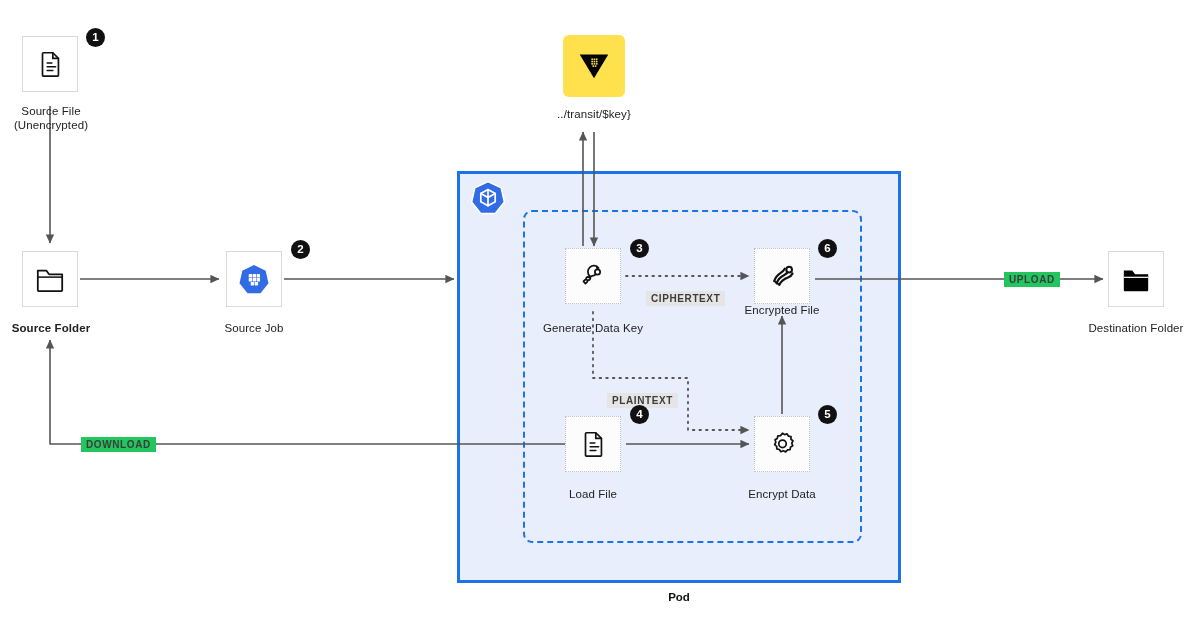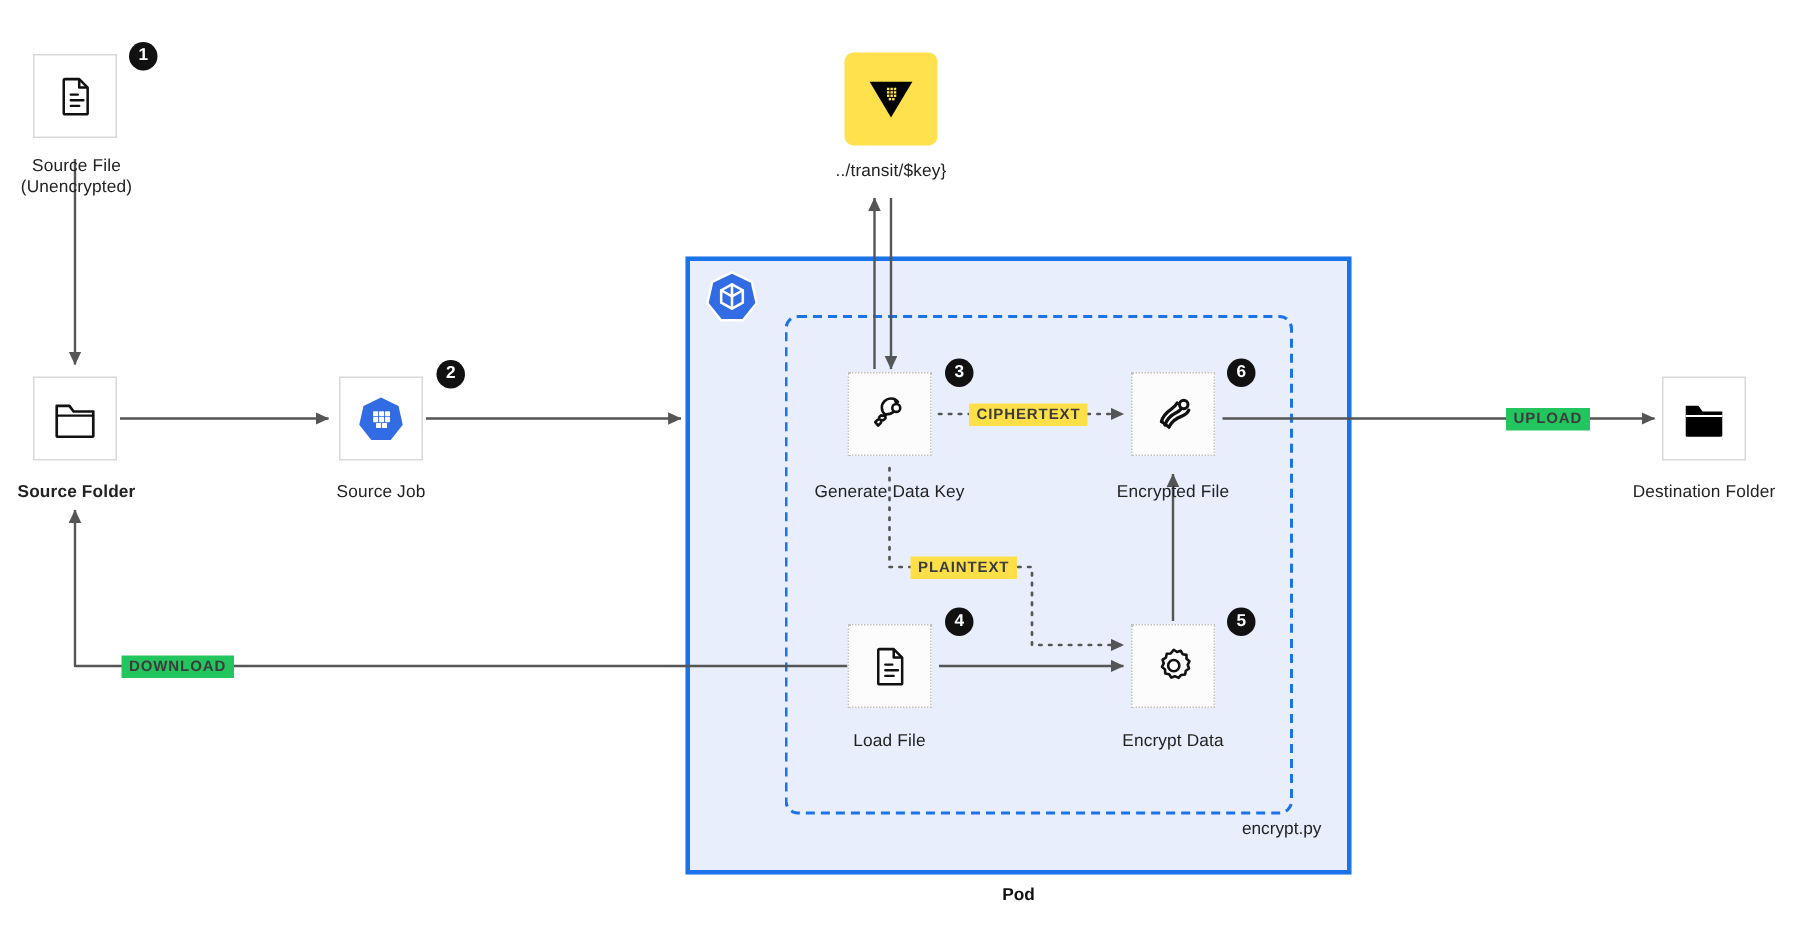--- a/index.html
+++ b/index.html
@@ -120,21 +120,21 @@
   .elabel {
     position: absolute;
     font-size: 10px;
     font-weight: bold;
     letter-spacing: 0.6px;
     color: #3c3c3c;
     background: #22c55e;
     padding: 2px 5px;
     white-space: nowrap;
   }
-  .elabel.onpod { background: #fde047; }
+  .elabel.onpod { background: #e5e5e5; margin-top: 22px; }
 
   
   #vault-tile {
     position: absolute;
     left: 563px;
     top: 35px;
     width: 62px;
     height: 62px;
     border-radius: 6px;
     background: #ffe14d;
@@ -156,21 +156,20 @@
       <g fill="none" stroke="#ffffff" stroke-width="1.7" stroke-linejoin="round" stroke-linecap="round">
         <path d="M18 9.6 L25.2 13.5 L25.2 21.8 L18 25.7 L10.8 21.8 L10.8 13.5 Z"></path>
         <path d="M18 9.6 L18 17.6 L10.8 13.5"></path>
         <path d="M18 17.6 L25.2 13.5"></path>
         <path d="M18 17.6 L18 25.7"></path>
       </g>
     </svg>
   </div>
 
   <div id="script-box"></div>
-  <div id="script-label">encrypt.py</div>
   <div id="pod-label">Pod</div>
 
   <svg id="wires">
     <defs>
       <marker id="ah" markerWidth="11" markerHeight="11" refX="8.6" refY="4.2" orient="auto" markerUnits="userSpaceOnUse">
         <path d="M0,0 L9,4.2 L0,8.4 Z" fill="#555555"></path>
       </marker>
     </defs>
 
     <path d="M50,106 L50,243" stroke="#555555" stroke-width="1.6" fill="none" marker-end="url(#ah)"></path>
@@ -283,21 +282,21 @@
       <svg viewBox="0 0 34 34" width="31" height="31">
         <path d="M8 22 c1 -4 4 -7 7 -9 c2 -1.3 3.5 -2.8 4.5 -4.6" fill="none" stroke="#111111" stroke-width="2.4" stroke-linecap="round"></path>
         <path d="M10.5 24.5 c1.5 -4.5 5 -7.5 8.5 -9.2 c2.4 -1.2 4 -3 4.8 -5.3" fill="none" stroke="#111111" stroke-width="2.4" stroke-linecap="round"></path>
         <path d="M13.5 26 c2.2 -4.4 6 -6.8 9.5 -8 c2.6 -0.9 4.2 -2.4 5 -4.3" fill="none" stroke="#111111" stroke-width="2.4" stroke-linecap="round"></path>
         <circle cx="24.3" cy="9.5" r="3.1" fill="#ffffff" stroke="#111111" stroke-width="2.2"></circle>
         <path d="M8 22 L13.5 26" stroke="#111111" stroke-width="2.2" stroke-linecap="round"></path>
       </svg>
     </span>
   </div>
   <div class="badge" style="left:818px; top:239px;">6</div>
-  <div class="nlabel" style="left:713px; top:321px; width:138px;">Encrypted File</div>
+  <div class="nlabel" style="left:713px; top:303px; width:138px;">Encrypted File</div>
 
   <div class="node dotted" style="left:565px; top:416px;">
     <span>
       <svg viewBox="0 0 32 32" width="30" height="30">
         <path d="M9 4 h10 l6 6 v18 a1 1 0 0 1 -1 1 h-15 a1 1 0 0 1 -1 -1 v-23 a1 1 0 0 1 1 -1 z" fill="#ffffff" stroke="#111111" stroke-width="1.8" stroke-linejoin="round"></path>
         <path d="M19 4 v6 h6" fill="none" stroke="#111111" stroke-width="1.8" stroke-linejoin="round"></path>
         <path d="M13 15 h5 M13 19 h9 M13 23 h6" stroke="#111111" stroke-width="1.7" stroke-linecap="round"></path>
       </svg>
     </span>
   </div>

